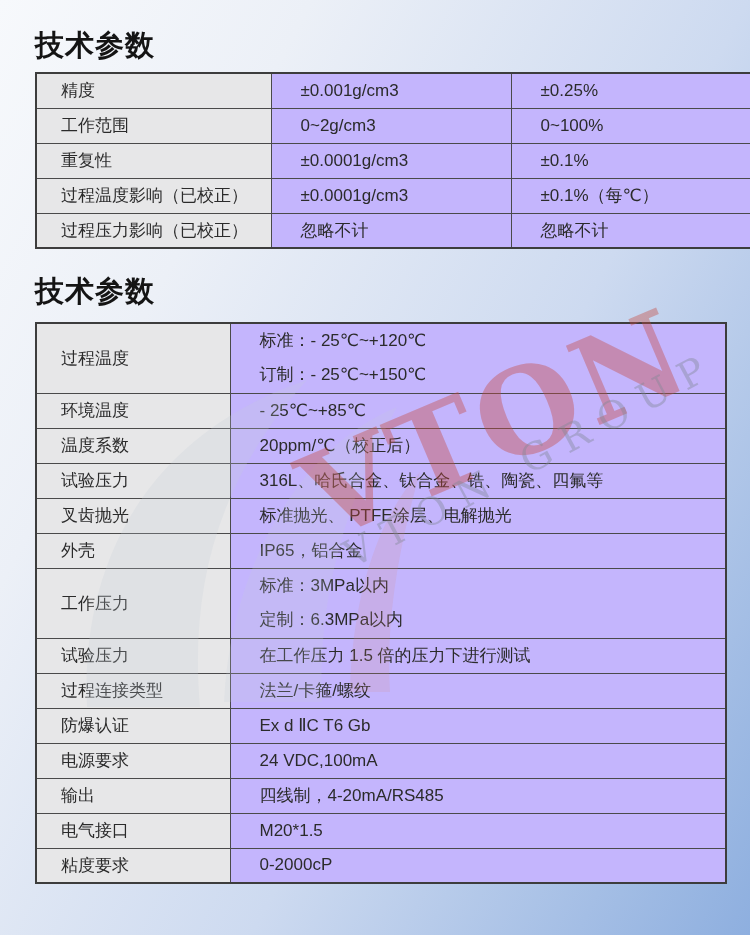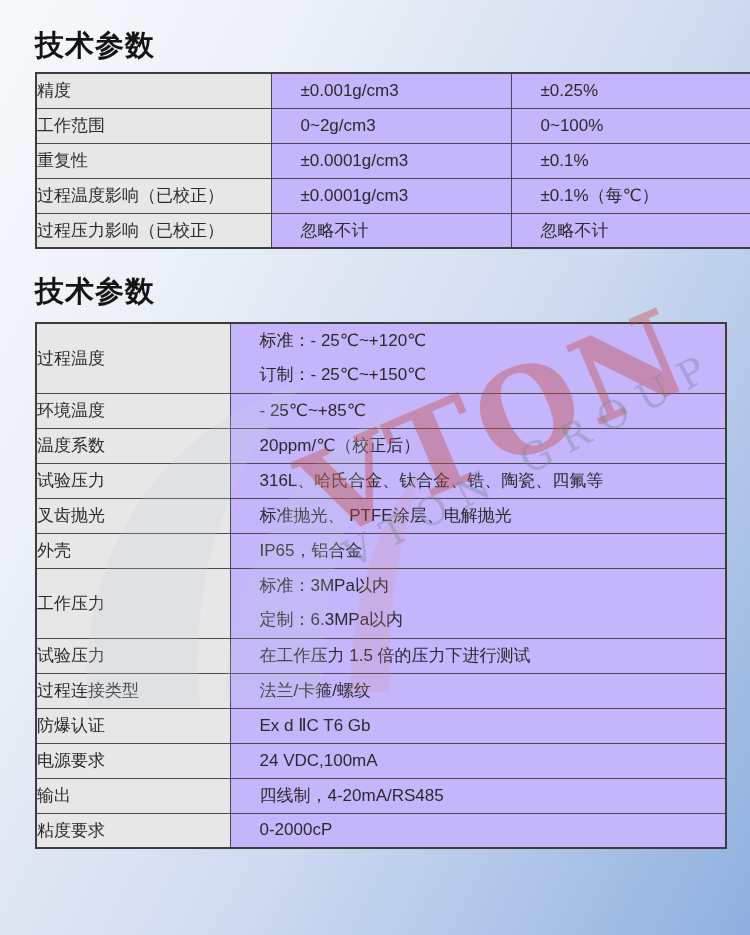--- a/index.html
+++ b/index.html
@@ -25,21 +25,21 @@
     background:#ffffff;
   }
   #perf-table { top:72px; }
   #tech-table { top:322px; }
 
   table.spec td {
     border:1px solid #4a4a4a;
     font-size:17px; color:#2b2b2b;
     vertical-align:middle;
   }
-  td.lbl { background:#e7e7e8; padding-left:0; }
+  td.lbl { background:#e7e7e8; padding-left:24px; }
   td.val { background:#c4b5fd; padding-left:29px; }
 
   #perf-table tr { height:35px; }
   #perf-table .c1 { width:235px; }
   #perf-table .c2 { width:240px; }
   #perf-table .c3 { width:258px; }
 
   #tech-table .c1 { width:194px; }
   #tech-table tr.h1 { height:35px; }
   #tech-table tr.h2 { height:70px; }
@@ -154,20 +154,24 @@
     </tr>
     <tr class="h1">
       <td class="lbl c1">电源要求</td>
       <td class="val">24 VDC,100mA</td>
     </tr>
     <tr class="h1">
       <td class="lbl c1">输出</td>
       <td class="val">四线制，4-20mA/RS485</td>
     </tr>
     <tr class="h1">
+      <td class="lbl c1">电气接口</td>
+      <td class="val">M20*1.5</td>
+    </tr>
+    <tr class="h1">
       <td class="lbl c1">粘度要求</td>
       <td class="val">0-2000cP</td>
     </tr>
   </tbody>
     </table>
 
   <svg class="wm" id="wm-logo" width="380" height="380" viewBox="0 0 380 380">
     <path d="M35 355 C 28 205 100 80 255 28 C 163 130 138 240 148 355 Z" fill="#c3ccd8" fill-opacity="0.40"></path>
     <path d="M172 350 C 178 215 248 95 345 55 C 287 160 266 258 270 350 Z" fill="#c3ccd8" fill-opacity="0.34"></path>
     <path d="M298 340 C 300 245 326 165 368 120 C 344 205 334 275 338 340 Z" fill="#d58c85" fill-opacity="0.30"></path>

